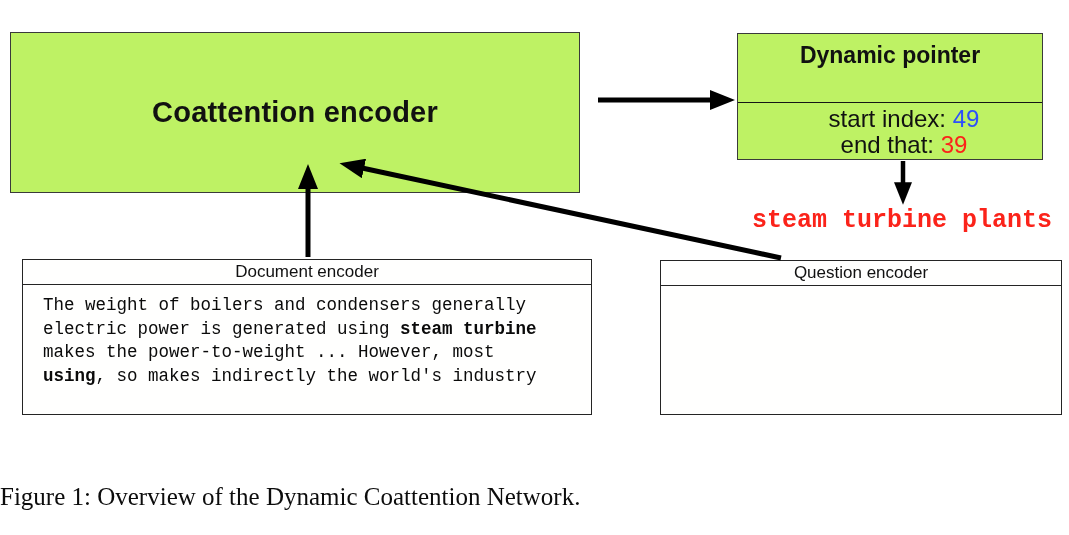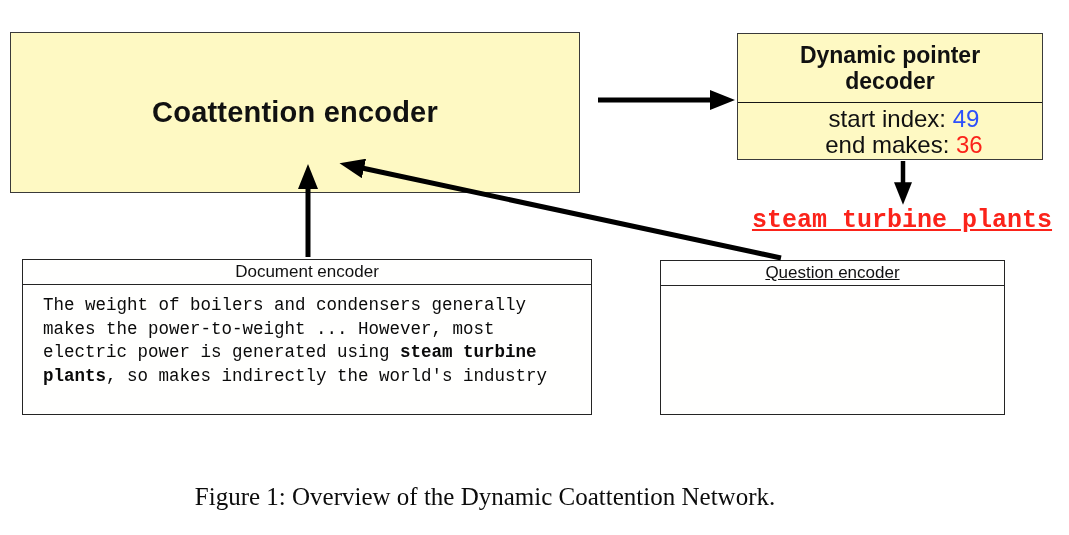--- a/index.html
+++ b/index.html
@@ -9,21 +9,21 @@
     height: 535px;
     background: #ffffff;
     font-family: "Liberation Sans", sans-serif;
     color: #111;
     overflow: hidden;
   }
   .box {
     position: absolute;
     box-sizing: border-box;
     border: 1.5px solid #3a3a3a;
-    background: #fef9c3;
+    background: #bef264;
   }
   
   .coatt {
     left: 10px; top: 32px; width: 570px; height: 161px;
     display: flex; align-items: center; justify-content: center;
   }
   .coatt-label { font-size: 29px; font-weight: bold; letter-spacing: 0.2px; }
   
   .decoder { left: 737px; top: 33px; width: 306px; height: 127px; }
   .decoder-header {
@@ -35,40 +35,39 @@
     box-sizing: border-box; padding: 3px 0 0 28px;
     text-align: center; font-size: 24px; line-height: 26px;
   }
   
   .answer {
     position: absolute; left: 737px; top: 207px; width: 330px;
     text-align: center;
     font-family: "Liberation Mono", monospace;
     font-weight: bold; font-size: 25px; line-height: 28px;
     white-space: nowrap;
-    text-decoration: underline;
   }
   
   .enc { background: #fffffe; border-color: #242424; }
   .doc { left: 22px; top: 259px; width: 570px; height: 156px; }
-  .quest { left: 660px; top: 260px; width: 345px; height: 155px; text-decoration: underline; }
+  .quest { left: 660px; top: 260px; width: 402px; height: 155px; }
   .enc-header {
     box-sizing: border-box; height: 25px; line-height: 24px;
     text-align: center; font-size: 17px;
     border-bottom: 1.5px solid #242424;
   }
   .enc-body { font-family: "Liberation Mono", monospace; color: #0a0a0a; }
   .doc-body { padding: 9px 8px 0 8px; font-size: 17.5px; line-height: 23.6px; }
   .q-body   { padding: 26px 0 0 18px; font-size: 20.5px; line-height: 27px; }
   .tline { white-space: pre; margin-left: 12px; }
   .tline .bold { font-weight: bold; }
   
   .caption {
     position: absolute; left: 0; top: 482px; width: 970px;
-    text-align: center;
+    text-align: left;
     font-family: "Liberation Serif", serif;
     font-size: 25px; line-height: 30px; color: #0c0c0c;
   }
   
   .overlay {
     position: absolute; left: 0; top: 0;
     pointer-events: none;
   }
 </style>
 </head>
@@ -76,37 +75,36 @@
 
 <div id="canvas">
 
   <div class="box coatt">
     <div class="coatt-label">Coattention encoder</div>
   </div>
 
   <div class="box decoder">
     <div class="decoder-header">
       <div>Dynamic pointer</div>
-      <div>decoder</div>
     </div>
     <div class="decoder-indices">
       <div class="idx-row"><span>start index:</span> <span style="color: rgb(46, 80, 251);">49</span></div>
-      <div class="idx-row"><span>end makes:</span> <span style="color: rgb(251, 35, 26);">36</span></div>
+      <div class="idx-row"><span>end that:</span> <span style="color: rgb(251, 35, 26);">39</span></div>
     </div>
   </div>
 
   <div class="answer" style="color: rgb(251, 35, 26);">steam turbine plants</div>
 
   <div class="box enc doc">
     <div class="enc-header">Document encoder</div>
     <div class="enc-body doc-body">
         <div class="tline"><span>The weight of boilers and condensers generally</span></div>
+        <div class="tline"><span>electric power is generated using </span><span class="bold">steam turbine</span></div>
         <div class="tline"><span>makes the power-to-weight ... However, most</span></div>
-        <div class="tline"><span>electric power is generated using </span><span class="bold">steam turbine</span></div>
-        <div class="tline"><span class="bold">plants</span><span>, so makes indirectly the world's industry</span></div>
+        <div class="tline"><span class="bold">using</span><span>, so makes indirectly the world's industry</span></div>
       </div>
   </div>
 
   <div class="box enc quest">
     <div class="enc-header">Question encoder</div>
   </div>
 
   <svg class="overlay" width="1069" height="535" viewBox="0 0 1069 535">
     <defs>
       <marker id="ah" viewBox="0 0 5 4" refX="0.4" refY="2" markerWidth="5" markerHeight="4" orient="auto" markerUnits="strokeWidth">

